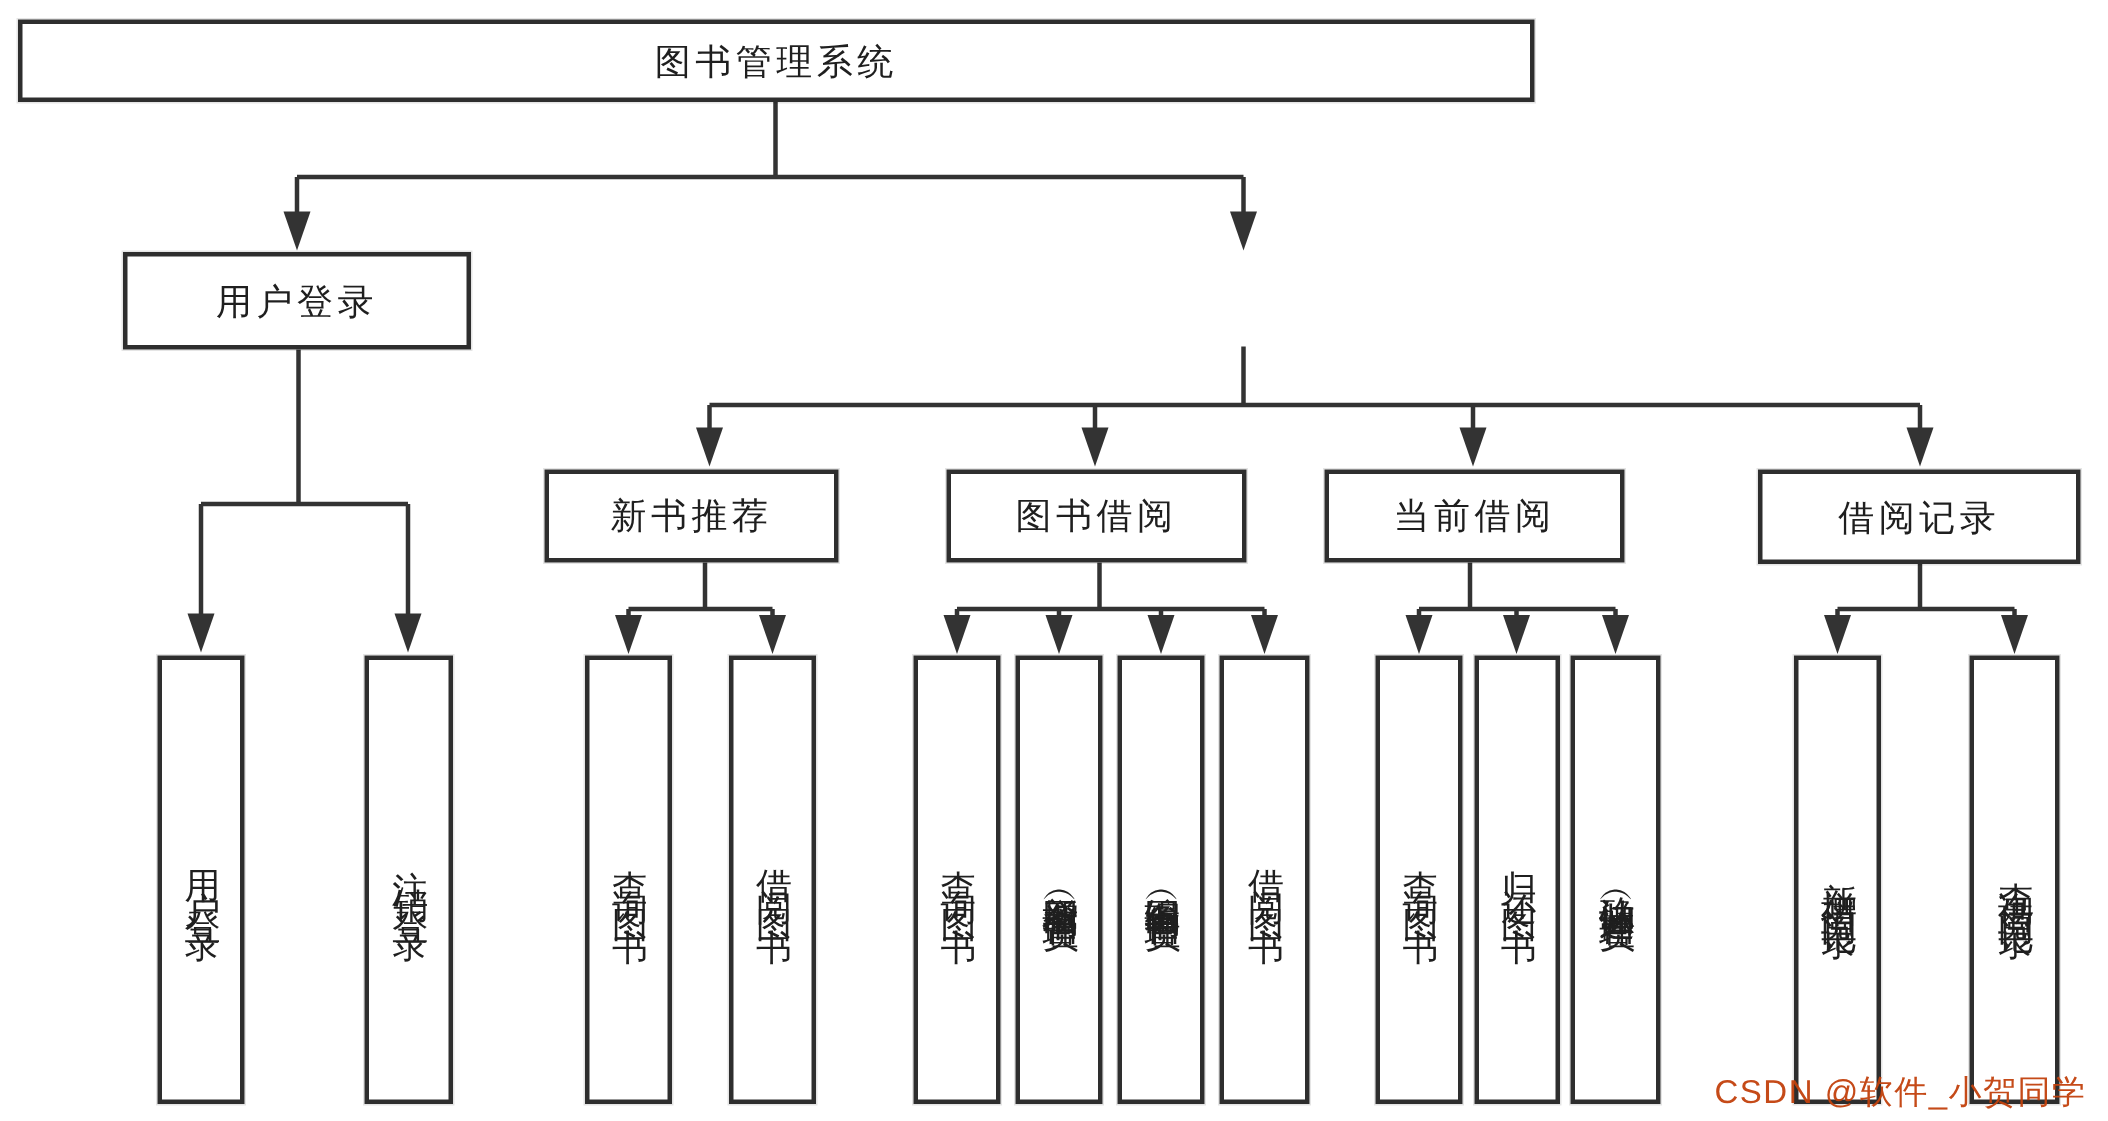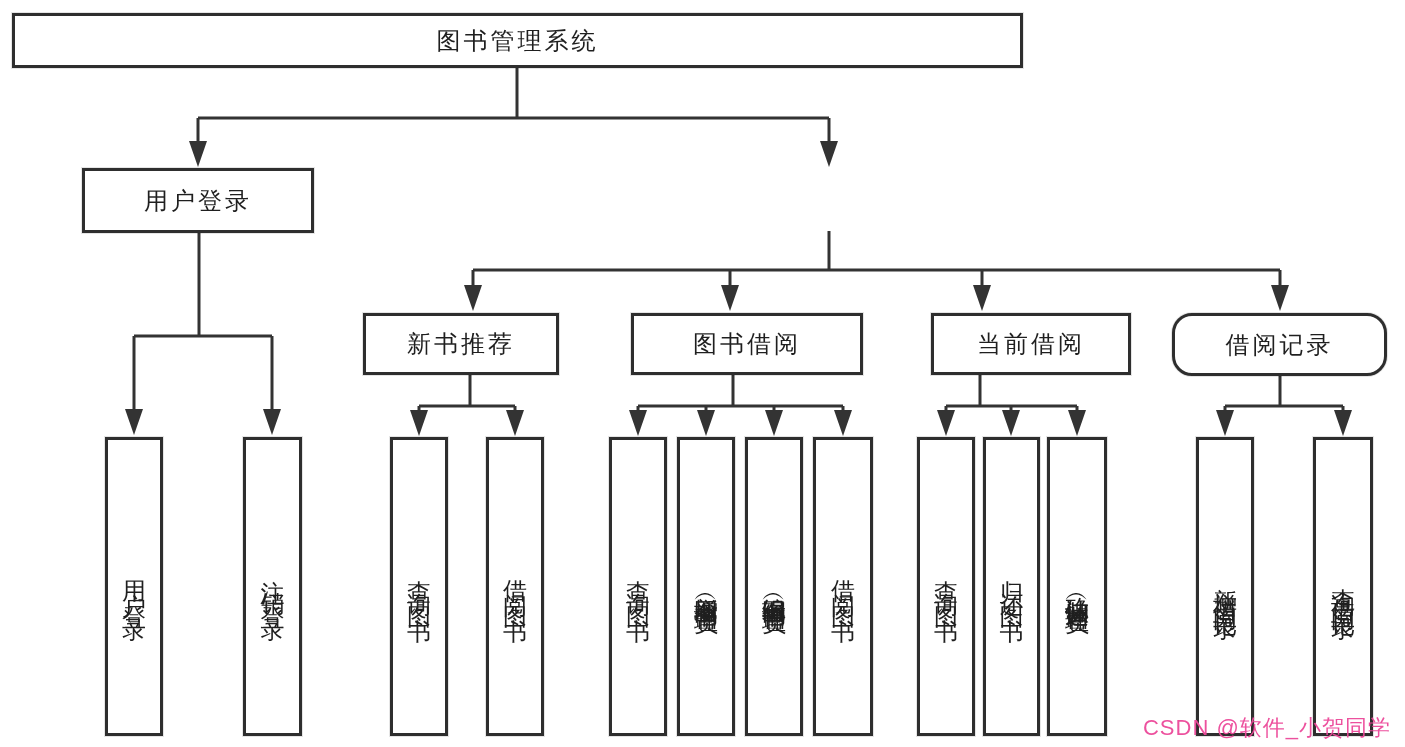--- a/index.html
+++ b/index.html
@@ -32,21 +32,21 @@
     white-space:normal;
     line-height:1;
   }
   .node.leaf span{display:block;}
   .v4{letter-spacing:13px;}
   .v6{letter-spacing:6px;}
   .v10{letter-spacing:2px;}
   .watermark{
     position:absolute;
     right:14px;bottom:4px;
-    color:#ec4899;
+    color:#c2410c;
     font-size:22px;
     letter-spacing:1px;
     opacity:0.95;
     z-index:5;
   }
 </style>
 </head>
 <body>
 
 <div id="canvas">
@@ -131,27 +131,27 @@
     <span>图书管理系统</span>
   </div>
 
   <div class="node" style="left:82px;top:168px;width:232px;height:65px;">
     <span>用户登录</span>
   </div>
 
   <div class="node" style="left:363px;top:313px;width:196px;height:62px;">
     <span>新书推荐</span>
   </div>
-  <div class="node" style="left:631px;top:313px;width:232px;height:62px;">
+  <div class="node" style="left:631px;top:313px;width:200px;height:62px;">
     <span>图书借阅</span>
   </div>
-  <div class="node" style="left:883px;top:313px;width:200px;height:62px;margin-left:48px;">
+  <div class="node" style="left:883px;top:313px;width:200px;height:62px;">
     <span>当前借阅</span>
   </div>
-  <div class="node" style="left:1172px;top:313px;width:215px;height:63px;border-radius:20px;">
+  <div class="node" style="left:1172px;top:313px;width:215px;height:63px;">
     <span>借阅记录</span>
   </div>
 
   <div class="node leaf v4" style="left:105px;top:437px;width:58px;height:299px;">
     <span>用户登录</span>
   </div>
   <div class="node leaf v4" style="left:243px;top:437px;width:59px;height:299px;">
     <span>注销登录</span>
   </div>
   <div class="node leaf v4" style="left:390px;top:437px;width:58px;height:299px;">

